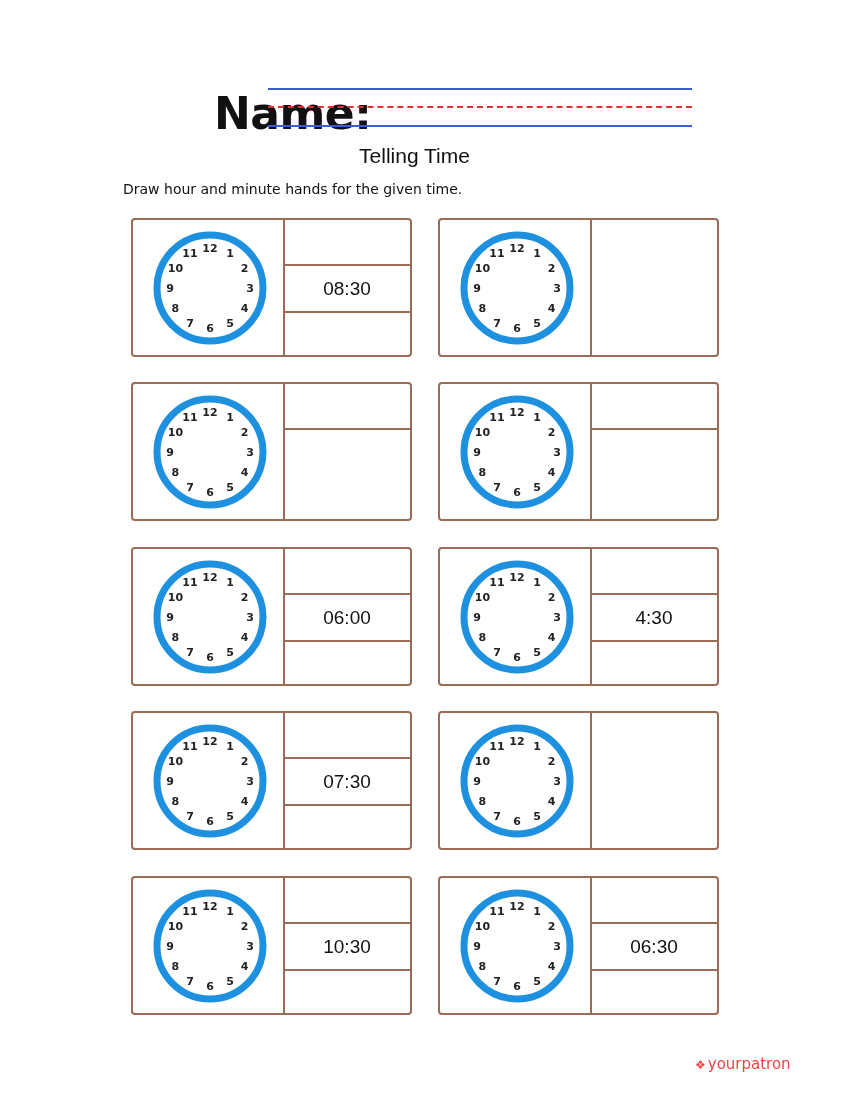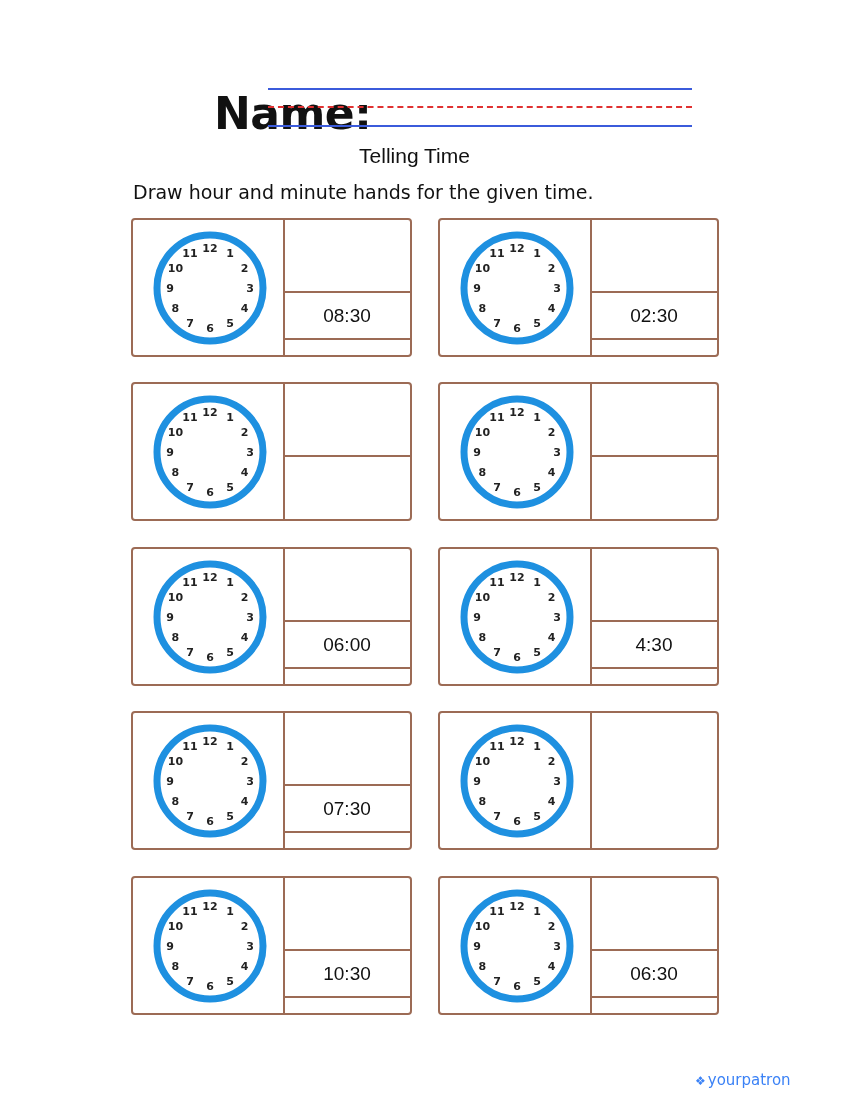--- a/index.html
+++ b/index.html
@@ -2,30 +2,30 @@
 <html><head>
 <meta charset="utf-8">
 <style>
   html, body { margin: 0; padding: 0; background: #ffffff; }
   body { width: 850px; height: 1100px; position: relative; overflow: hidden; font-family: "DejaVu Sans", sans-serif; color: #111; }
   .name-label { position: absolute; left: 170px; top: 88px; font-size: 44px; font-weight: bold; letter-spacing: -0.5px; font-family: "DejaVu Sans", sans-serif; margin-left: 44px; }
   .line-blue { position: absolute; left: 268px; width: 424px; height: 0; border-top: 2px solid #3b5bdb; }
   .line-red { position: absolute; left: 268px; width: 424px; height: 0; border-top: 2px dashed #e03131; }
   .title { position: absolute; left: 0; width: 797px; top: 144px; text-align: center; font-size: 21px; font-family: "Liberation Sans", sans-serif; }
   .title span { position: relative; left: 16px; }
-  .instructions { position: absolute; left: 123px; top: 181px; font-size: 19px; font-family: "DejaVu Sans", sans-serif; margin-left: 10px; }
+  .instructions { position: absolute; left: 123px; top: 181px; font-size: 14px; font-family: "DejaVu Sans", sans-serif; }
   .card { position: absolute; width: 281px; height: 139px; box-sizing: border-box; border: 2px solid #9c6b55; border-radius: 4px; background: #fff; }
   .card .clock-cell { position: absolute; left: 0; top: 0; width: 150px; height: 100%; border-right: 2px solid #9c6b55; }
-  .card .rows { position: absolute; left: 151px; right: 0; top: 0; bottom: 0; margin-top: 27px; }
+  .card .rows { position: absolute; left: 151px; right: 0; top: 0; bottom: 0; }
   .card .row { position: absolute; left: 0; right: 0; }
   .card .row.r1 { top: 0; height: 44px; border-bottom: 2px solid #9c6b55; }
   .card .row.r2 { top: 46px; height: 45px; border-bottom: 2px solid #9c6b55; display: flex; align-items: center; justify-content: center; font-size: 19px; font-family: "Liberation Sans", sans-serif; }
   .card .row.r3 { top: 93px; bottom: 0; }
   .clock { position: absolute; left: 20px; top: 11px; width: 114px; height: 114px; }
-  .footer-logo { position: absolute; left: 695px; top: 1055px; font-size: 15px; color: #3b82f6; font-family: "DejaVu Sans", sans-serif; margin-top: 16px; }
+  .footer-logo { position: absolute; left: 695px; top: 1055px; font-size: 15px; color: #ef4444; font-family: "DejaVu Sans", sans-serif; }
   .footer-logo .leaf { display: inline-block; margin-right: 2px; font-size: 12px; }
 </style>
 </head>
 <body>
 
 <div class="name-label">Name:</div>
 <div class="line-blue" style="top:88px;"></div>
 <div class="line-red" style="top:106px;"></div>
 <div class="line-blue" style="top:125px;"></div>
 
@@ -68,25 +68,20 @@
           <text x="91.6" y="81.0" text-anchor="middle" font-size="11" font-weight="bold" font-family="DejaVu Sans, sans-serif" fill="#222">4</text>
           <text x="77.0" y="95.6" text-anchor="middle" font-size="11" font-weight="bold" font-family="DejaVu Sans, sans-serif" fill="#222">5</text>
           <text x="57.0" y="101.0" text-anchor="middle" font-size="11" font-weight="bold" font-family="DejaVu Sans, sans-serif" fill="#222">6</text>
           <text x="37.0" y="95.6" text-anchor="middle" font-size="11" font-weight="bold" font-family="DejaVu Sans, sans-serif" fill="#222">7</text>
           <text x="22.4" y="81.0" text-anchor="middle" font-size="11" font-weight="bold" font-family="DejaVu Sans, sans-serif" fill="#222">8</text>
           <text x="17.0" y="61.0" text-anchor="middle" font-size="11" font-weight="bold" font-family="DejaVu Sans, sans-serif" fill="#222">9</text>
           <text x="22.4" y="41.0" text-anchor="middle" font-size="11" font-weight="bold" font-family="DejaVu Sans, sans-serif" fill="#222">10</text>
           <text x="37.0" y="26.4" text-anchor="middle" font-size="11" font-weight="bold" font-family="DejaVu Sans, sans-serif" fill="#222">11</text>
         </svg>
       </div>
-      <div class="rows">
-        <div class="row r1"></div>
-        <div class="row r2">02:30</div>
-        <div class="row r3"></div>
-      </div>
     </div>
     <div class="card" style="left: 131px; top: 382px;">
       <div class="clock-cell">
         <svg class="clock" viewBox="0 0 114 114">
           <circle cx="57" cy="57" r="53" fill="#fff" stroke="#1e90e0" stroke-width="7"></circle>
           <text x="57.0" y="21.0" text-anchor="middle" font-size="11" font-weight="bold" font-family="DejaVu Sans, sans-serif" fill="#222">12</text>
           <text x="77.0" y="26.4" text-anchor="middle" font-size="11" font-weight="bold" font-family="DejaVu Sans, sans-serif" fill="#222">1</text>
           <text x="91.6" y="41.0" text-anchor="middle" font-size="11" font-weight="bold" font-family="DejaVu Sans, sans-serif" fill="#222">2</text>
           <text x="97.0" y="61.0" text-anchor="middle" font-size="11" font-weight="bold" font-family="DejaVu Sans, sans-serif" fill="#222">3</text>
           <text x="91.6" y="81.0" text-anchor="middle" font-size="11" font-weight="bold" font-family="DejaVu Sans, sans-serif" fill="#222">4</text>

